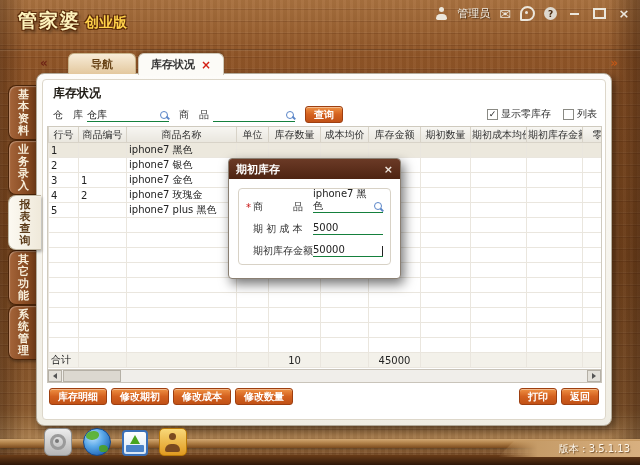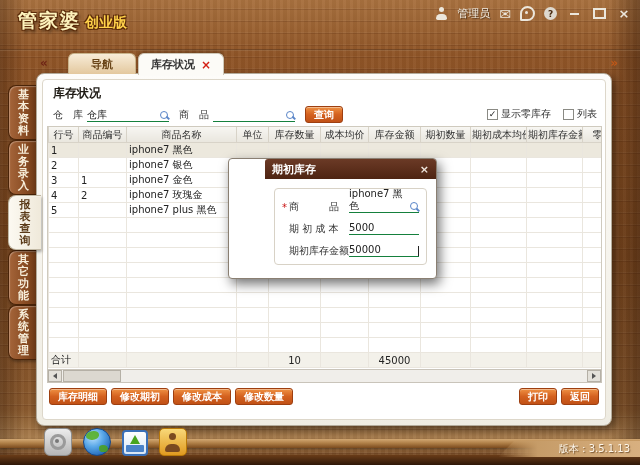--- a/index.html
+++ b/index.html
@@ -91,21 +91,21 @@
   .sb-btn.right{margin-left:auto;}
   .tri-left{width:0;height:0;border-top:3px solid transparent;border-bottom:3px solid transparent;border-right:4px solid #555;}
   .tri-right{width:0;height:0;border-top:3px solid transparent;border-bottom:3px solid transparent;border-left:4px solid #555;}
   .sb-thumb{width:56px;height:10px;background:#dcd8d0;border:1px solid #b5b0a6;margin-left:1px;}
 
   .footer-btns{position:absolute;left:6px;right:6px;top:308px;display:flex;gap:4px;}
   .footer-spacer{flex:1;}
 
   
   .dialog{position:absolute;left:228px;top:158px;width:171px;background:#fff;border:1px solid #8a7f72;border-radius:4px;
-    box-shadow:3px 5px 12px rgba(0,0,0,.55);z-index:10;padding-left:36px;}
+    box-shadow:3px 5px 12px rgba(0,0,0,.55);z-index:10;}
   .dialog-title{height:20px;background:linear-gradient(180deg,#6b3a26,#4e2412);border-radius:3px 3px 0 0;color:#fff;
     font-size:11px;font-weight:bold;display:flex;align-items:center;padding:0 7px;}
   .dialog-close{margin-left:auto;font-size:11px;font-weight:bold;color:#f0e8df;line-height:11px;cursor:pointer;}
   .dialog-body{padding:9px 9px 13px 9px;}
   .dlg-fieldset{border:1px solid #d8d2c6;border-radius:4px;padding:9px 7px 7px 7px;}
   .dlg-row{display:flex;align-items:flex-end;margin-bottom:7px;font-size:10px;}
   .dlg-row:last-child{margin-bottom:0;}
   .req-mark{color:#c81010;width:7px;flex:none;line-height:11px;}
   .dlg-label{width:60px;flex:none;color:#333;line-height:12px;margin-left:0px;}
   .dlg-row .uline{flex:1;}

